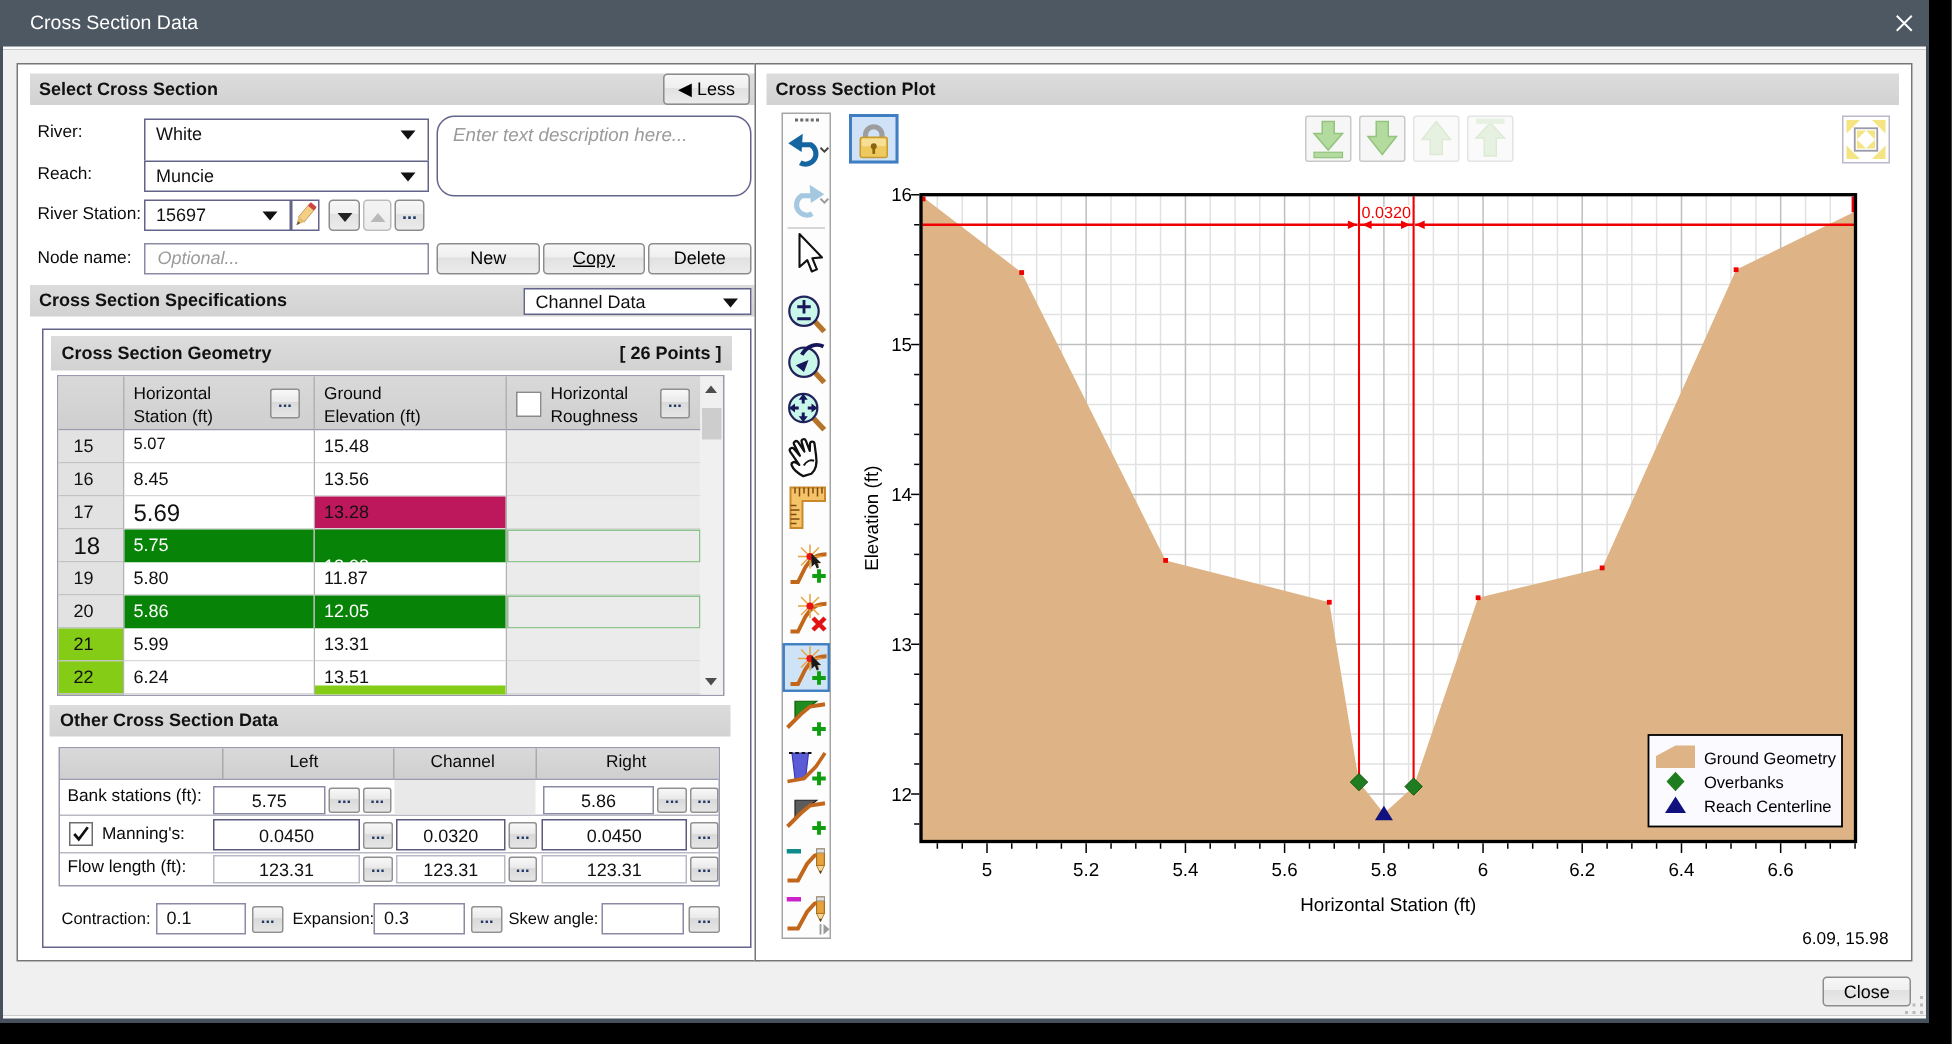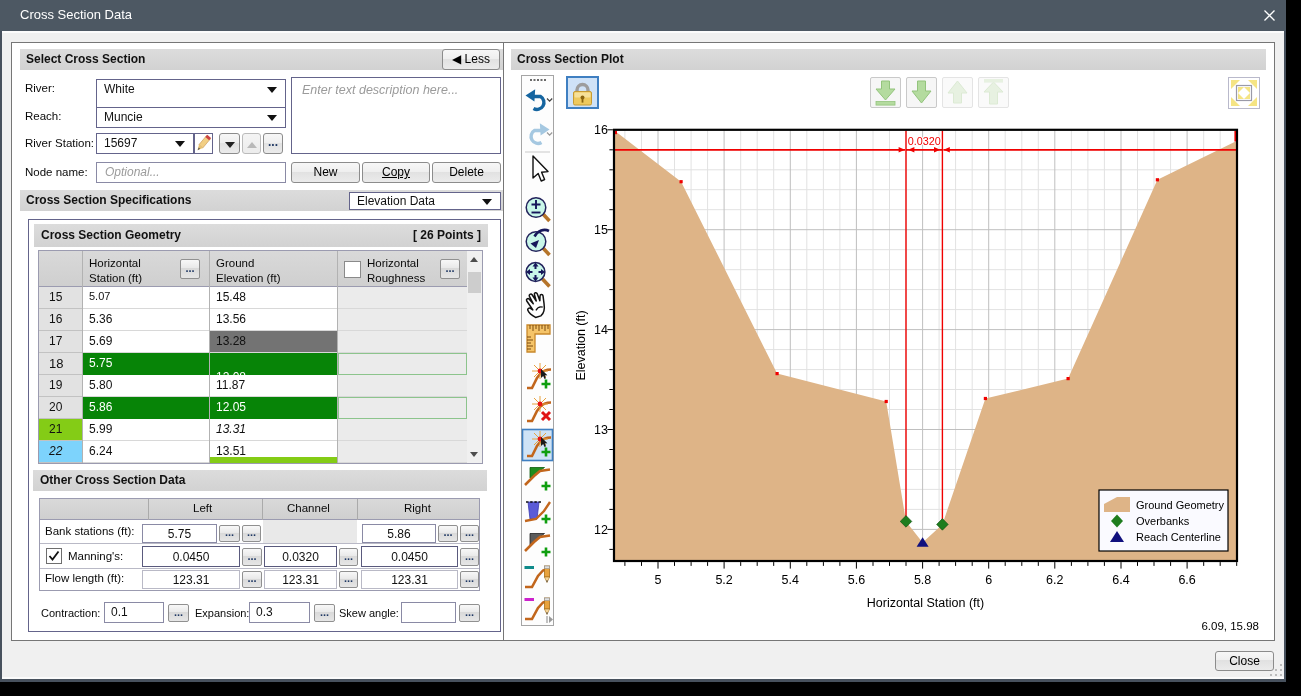--- a/index.html
+++ b/index.html
@@ -64,32 +64,32 @@
 <div class="btn" style="left:219px;top:133px;width:21px;height:21px;">
     <span class="caret" style="left:5px;top:8px;border-top-color:#222;"></span>
   </div>
 <div class="btn" style="left:242px;top:133px;width:19px;height:21px;background:linear-gradient(#f4f4f4,#ececec);border-color:#bbb;">
     <span class="abs" style="left:4px;top:8px;width:0;height:0;border-left:5px solid transparent;border-right:5px solid transparent;border-bottom:6px solid #b9b9b9;"></span>
   </div>
 <div class="btn" style="left:263px;top:133px;width:20px;height:21px;color:#1f3864;font-weight:bold;line-height:17px;">...</div>
 <div class="inp" style="left:96px;top:162px;width:190px;height:21px;">
     <span class="ph" style="position:absolute;left:8px;top:2px;font-size:12px;">Optional...</span>
   </div>
-<div class="inp" style="left:291px;top:77px;width:210px;height:77px;border-color:#64648b;">
+<div class="inp" style="left:291px;top:77px;width:210px;height:54px;border-color:#64648b;border-radius:12px;">
     <span class="ph" style="position:absolute;left:10px;top:5px;font-size:12.5px;">Enter text description here...</span>
   </div>
 <div class="btn" style="left:291px;top:162px;width:69px;height:21px;line-height:19px;">New</div>
 <div class="btn" style="left:362px;top:162px;width:68px;height:21px;line-height:19px;text-decoration:underline;">Copy</div>
 <div class="btn" style="left:432px;top:162px;width:69px;height:21px;line-height:19px;">Delete</div>
 
 <div class="gbar" style="left:20px;top:190px;width:486px;height:21px;">
     <b style="position:absolute;left:6px;top:3px;">Cross Section Specifications</b>
   </div>
 <div class="combo" style="left:349px;top:192px;width:152px;height:18px;">
-    <span class="abs" style="left:7px;top:1px;">Elevation Data</span>
+    <span class="abs" style="left:7px;top:1px;">Channel Data</span>
     <span class="caret" style="right:8px;top:6px;"></span>
   </div>
 
 <div class="abs" style="left:28px;top:219px;width:473px;height:413px;background:#fff;border:1px solid #64648b;"></div>
 <div class="gbar" style="left:34px;top:224px;width:454px;height:23px;">
   <b style="position:absolute;left:7px;top:4px;">Cross Section Geometry</b>
   <b style="position:absolute;right:7px;top:4px;">[ 26 Points ]</b>
 </div>
 <div id="geomtable">
 
@@ -114,38 +114,38 @@
         <span class="abs" style="left:6px;top:3px;font-size:11px;">5.07</span>
       </div>
   <div class="abs" style="left:210px;top:287px;width:127px;height:22px;background:#fff;border-bottom:1px solid #d8d8d8;">
         <span class="abs" style="left:6px;top:3px;font-size:12px;">15.48</span>
       </div>
   <div class="abs" style="left:338px;top:287px;width:129px;height:22px;background:#ebebeb;border-bottom:1px solid #d8d8d8;"></div>
   <div class="abs" style="left:39px;top:309px;width:43px;height:22px;background:#e2e2e2;border-bottom:1px solid #c2c2c2;">
         <span class="abs" style="left:10px;top:3px;font-size:12px;">16</span>
       </div>
   <div class="abs" style="left:83px;top:309px;width:126px;height:22px;background:#fff;border-bottom:1px solid #d8d8d8;">
-        <span class="abs" style="left:6px;top:3px;font-size:12px;">5.36</span>
+        <span class="abs" style="left:6px;top:3px;font-size:12px;">8.45</span>
       </div>
   <div class="abs" style="left:210px;top:309px;width:127px;height:22px;background:#fff;border-bottom:1px solid #d8d8d8;">
         <span class="abs" style="left:6px;top:3px;font-size:12px;">13.56</span>
       </div>
   <div class="abs" style="left:338px;top:309px;width:129px;height:22px;background:#ebebeb;border-bottom:1px solid #d8d8d8;"></div>
   <div class="abs" style="left:39px;top:331px;width:43px;height:22px;background:#e2e2e2;border-bottom:1px solid #c2c2c2;">
         <span class="abs" style="left:10px;top:3px;font-size:12px;">17</span>
       </div>
   <div class="abs" style="left:83px;top:331px;width:126px;height:22px;background:#fff;border-bottom:1px solid #d8d8d8;">
-        <span class="abs" style="left:6px;top:3px;font-size:12px;">5.69</span>
-      </div>
-  <div class="abs" style="left:210px;top:331px;width:127px;height:22px;background:#737373;border-bottom:1px solid #d8d8d8;">
+        <span class="abs" style="left:6px;top:3px;font-size:16px;">5.69</span>
+      </div>
+  <div class="abs" style="left:210px;top:331px;width:127px;height:22px;background:#be185d;border-bottom:1px solid #d8d8d8;">
         <span class="abs" style="left:6px;top:3px;font-size:12px;">13.28</span>
       </div>
   <div class="abs" style="left:338px;top:331px;width:129px;height:22px;background:#ebebeb;border-bottom:1px solid #d8d8d8;"></div>
   <div class="abs" style="left:39px;top:353px;width:43px;height:22px;background:#e2e2e2;border-bottom:1px solid #c2c2c2;">
-        <span class="abs" style="left:10px;top:3px;font-size:13px;">18</span>
+        <span class="abs" style="left:10px;top:3px;font-size:16px;">18</span>
       </div>
   <div class="abs" style="left:83px;top:353px;width:126px;height:22px;background:#078407;color:#fff;">
         <span class="abs" style="left:6px;top:3px;font-size:12px;">5.75</span>
       </div>
   <div class="abs" style="left:210px;top:353px;width:127px;height:22px;background:#078407;color:#fff;">
         <span class="abs" style="left:6px;top:3px;font-size:12px;margin-top:14px;">12.08</span>
       </div>
   <div class="abs" style="left:338px;top:353px;width:129px;height:22px;background:#ebebeb;border:1px solid #8cc48c;"></div>
   <div class="abs" style="left:39px;top:375px;width:43px;height:22px;background:#e2e2e2;border-bottom:1px solid #c2c2c2;">
         <span class="abs" style="left:10px;top:3px;font-size:12px;">19</span>
@@ -166,25 +166,25 @@
   <div class="abs" style="left:210px;top:397px;width:127px;height:22px;background:#078407;color:#fff;">
         <span class="abs" style="left:6px;top:3px;font-size:12px;">12.05</span>
       </div>
   <div class="abs" style="left:338px;top:397px;width:129px;height:22px;background:#ebebeb;border:1px solid #8cc48c;"></div>
   <div class="abs" style="left:39px;top:419px;width:43px;height:22px;background:#84cc16;border-bottom:1px solid #c2c2c2;">
         <span class="abs" style="left:10px;top:3px;font-size:12px;">21</span>
       </div>
   <div class="abs" style="left:83px;top:419px;width:126px;height:22px;background:#fff;border-bottom:1px solid #d8d8d8;">
         <span class="abs" style="left:6px;top:3px;font-size:12px;">5.99</span>
       </div>
-  <div class="abs" style="left:210px;top:419px;width:127px;height:22px;background:#fff;border-bottom:1px solid #d8d8d8;font-style:italic;">
+  <div class="abs" style="left:210px;top:419px;width:127px;height:22px;background:#fff;border-bottom:1px solid #d8d8d8;">
         <span class="abs" style="left:6px;top:3px;font-size:12px;">13.31</span>
       </div>
   <div class="abs" style="left:338px;top:419px;width:129px;height:22px;background:#ebebeb;border-bottom:1px solid #d8d8d8;"></div>
-  <div class="abs" style="left:39px;top:441px;width:43px;height:22px;background:#7dd3fc;border-bottom:1px solid #c2c2c2;font-style:italic;">
+  <div class="abs" style="left:39px;top:441px;width:43px;height:22px;background:#84cc16;border-bottom:1px solid #c2c2c2;">
         <span class="abs" style="left:10px;top:3px;font-size:12px;">22</span>
       </div>
   <div class="abs" style="left:83px;top:441px;width:126px;height:22px;background:#fff;border-bottom:1px solid #d8d8d8;">
         <span class="abs" style="left:6px;top:3px;font-size:12px;">6.24</span>
       </div>
   <div class="abs" style="left:210px;top:441px;width:127px;height:22px;background:#fff;border-bottom:6px solid #84cc16;">
         <span class="abs" style="left:6px;top:3px;font-size:12px;">13.51</span>
       </div>
   <div class="abs" style="left:338px;top:441px;width:129px;height:22px;background:#ebebeb;border-bottom:1px solid #d8d8d8;"></div>
   </div>

